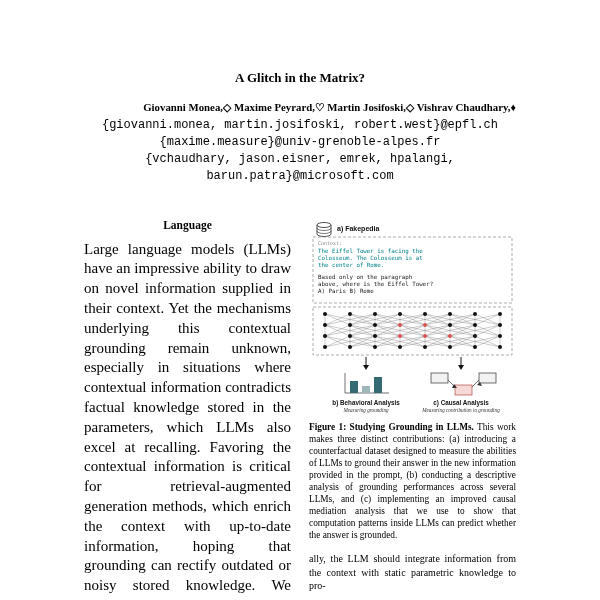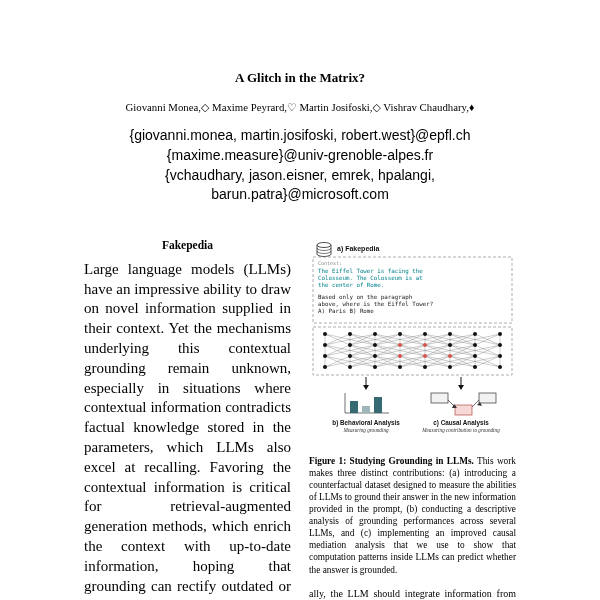--- a/index.html
+++ b/index.html
@@ -1,40 +1,40 @@
 <!DOCTYPE html>
 <html><head>
 <meta charset="utf-8">
 <style>
   * { margin: 0; padding: 0; box-sizing: border-box; }
   html, body { width: 600px; height: 600px; }
   body { background: #ffffff; color: #000; font-family: "Liberation Serif", serif; }
   .page { width: 600px; height: 600px; padding: 70px 84px 0 84px; overflow: hidden; background: #fff; }
 
   .title { text-align: center; font-weight: bold; font-size: 13px; line-height: 1.3; }
-  .authors { margin-top: 13px; text-align: center; font-weight: normal; font-size: 10.8px; line-height: 1.35; }
+  .authors { margin-top: 13px; text-align: right; font-weight: bold; font-size: 10.8px; line-height: 1.35; }
   .affil { margin-top: 2px; text-align: center; font-size: 10px; white-space: pre; }
-  .emails { margin-top: 12px; text-align: center; font-family: Liberation Sans, sans-serif; font-size: 14px; line-height: 1.4; }
+  .emails { margin-top: 3px; text-align: center; font-family: Liberation Mono, monospace; font-size: 12px; line-height: 1.4; }
 
   .columns { display: flex; gap: 18px; margin-top: 34px; }
   .col { flex: 1; min-width: 0; }
 
   .abstract-heading { text-align: center; font-weight: bold; font-size: 11.5px; margin-bottom: 9px; }
   .abstract-text { font-size: 15px; line-height: 1.32; text-align: justify; }
 
   .figure-svg { width: 100%; height: auto; display: block; }
   .dashed-box { fill: none; stroke: #8a8a8a; stroke-width: 0.7; stroke-dasharray: 3 2; }
   .fig-label-bold { font: bold 7px "Liberation Sans", sans-serif; fill: #111; }
   .ctx-label { font: 5px "DejaVu Sans Mono", monospace; fill: #888; }
   .mono-teal { font: 5.8px "DejaVu Sans Mono", monospace; }
   .mono-dark { font: 5.8px "DejaVu Sans Mono", monospace; fill: #222; }
   .lab-bold { font: bold 6.3px "Liberation Sans", sans-serif; fill: #111; text-anchor: middle; }
   .sub-italic { font: italic 5.2px "Liberation Serif", serif; fill: #333; text-anchor: middle; }
 
-  .fig-caption { margin-top: 16px; font-size: 9.3px; line-height: 1.3; text-align: justify; }
+  .fig-caption { margin-top: 2px; font-size: 9.3px; line-height: 1.3; text-align: justify; }
   .body-text { margin-top: 11px; font-size: 10px; line-height: 1.32; text-align: justify; }
 </style>
 </head>
 <body>
 
 <div class="page">
 
   <div class="title">
     <div>A Glitch in the Matrix?</div>
   </div>
@@ -46,21 +46,21 @@
 
   <div class="emails">
     <div>{giovanni.monea, martin.josifoski, robert.west}@epfl.ch</div>
     <div>{maxime.measure}@univ-grenoble-alpes.fr</div>
     <div>{vchaudhary, jason.eisner, emrek, hpalangi, barun.patra}@microsoft.com</div>
   </div>
 
   <div class="columns">
 
     <div class="col">
-      <div class="abstract-heading">Fakepedia</div>
+      <div class="abstract-heading">Language</div>
       <p class="abstract-text">Large language models (LLMs) have an impressive ability to draw on novel information supplied in their context. Yet the mechanisms underlying this contextual grounding remain unknown, especially in situations where contextual information contradicts factual knowledge stored in the parameters, which LLMs also excel at recalling. Favoring the contextual information is critical for retrieval-augmented generation methods, which enrich the context with up-to-date information, hoping that grounding can rectify outdated or noisy stored knowledge. We present a novel method to study grounding abilities using Fakepedia, a novel dataset of counterfactual texts constructed to clash with a model's internal parametric knowledge. We benchmark various LLMs with Fakepedia and conduct a causal mediation analysis of LLM components when answering Fakepedia queries, based on our Masked Grouped Causal Tracing (MGCT) method. Through this analysis, we identify distinct computational patterns between grounded and ungrounded responses. We finally demonstrate that distinguishing grounded from ungrounded responses is achievable through computational analysis alone. Our results, together with existing findings about factual recall mechanisms, provide a coherent narrative of how grounding and fac-</p>
     </div>
 
     <div class="col">
 
       <svg class="figure-svg" viewBox="0 0 207 200">
 
         <g>
           <path d="M8,6 v9 a7,2.5 0 0 0 14,0 v-9" fill="#fff" stroke="#222" stroke-width="0.8"></path>
           <path d="M8,9 a7,2.5 0 0 0 14,0 M8,12 a7,2.5 0 0 0 14,0" fill="none" stroke="#222" stroke-width="0.6"></path>

